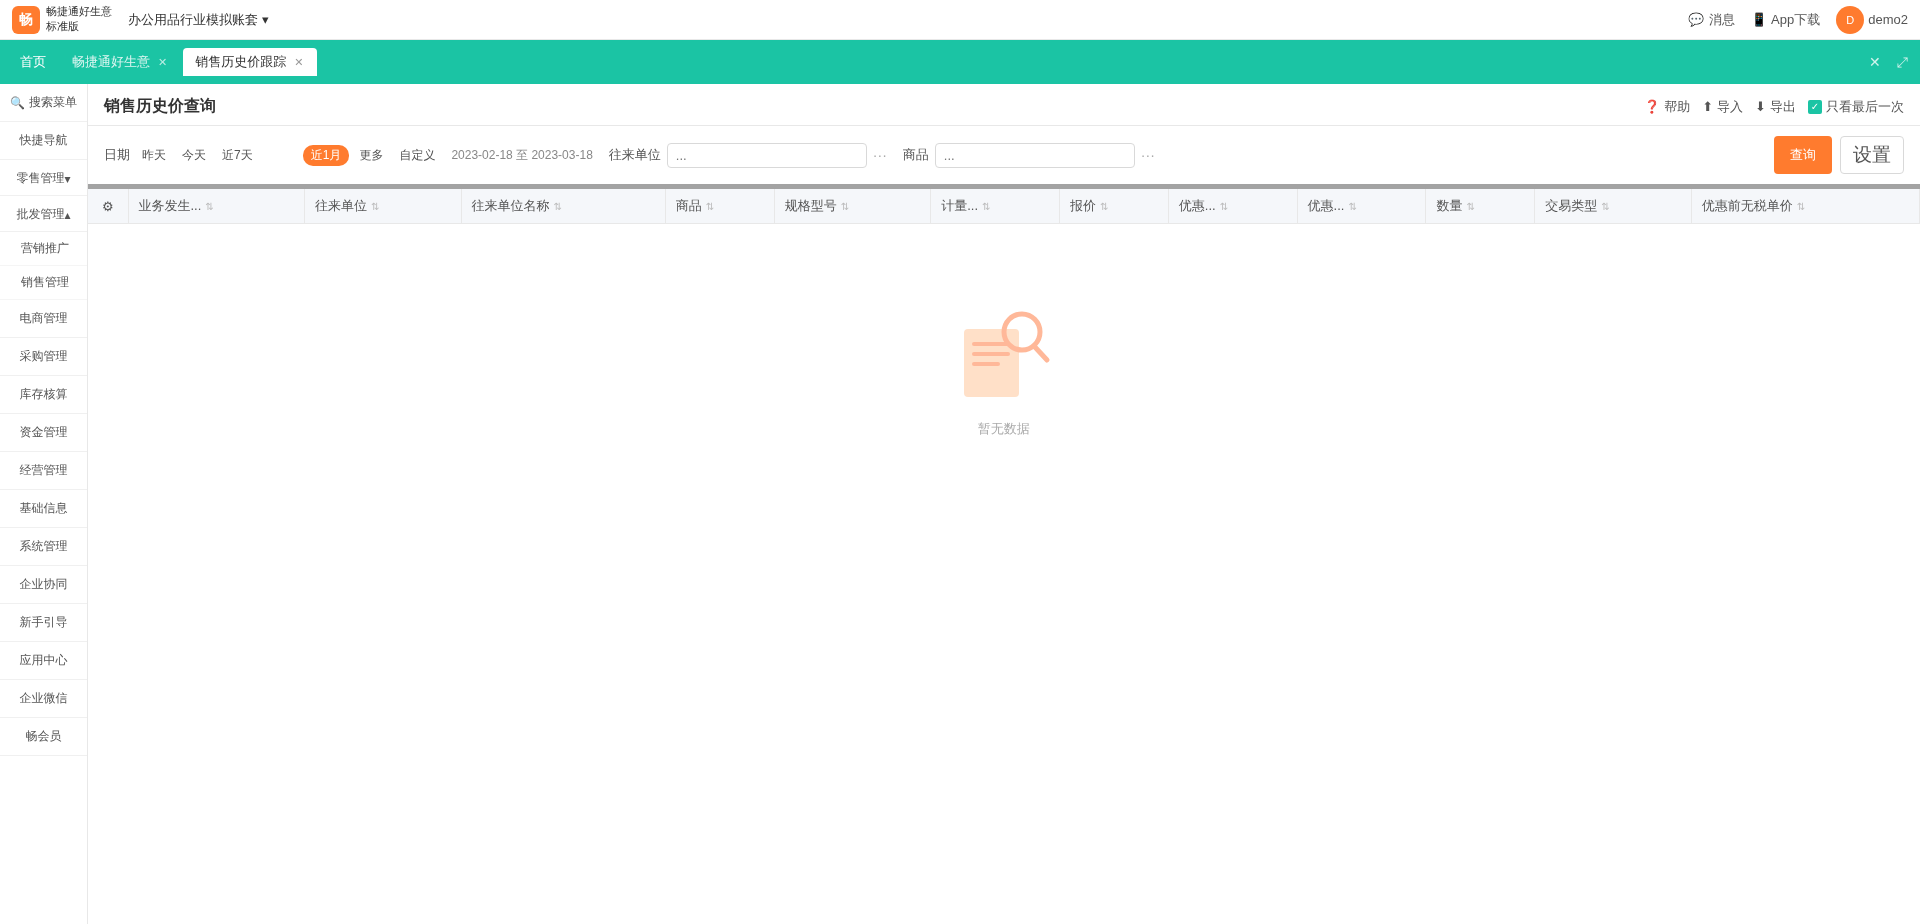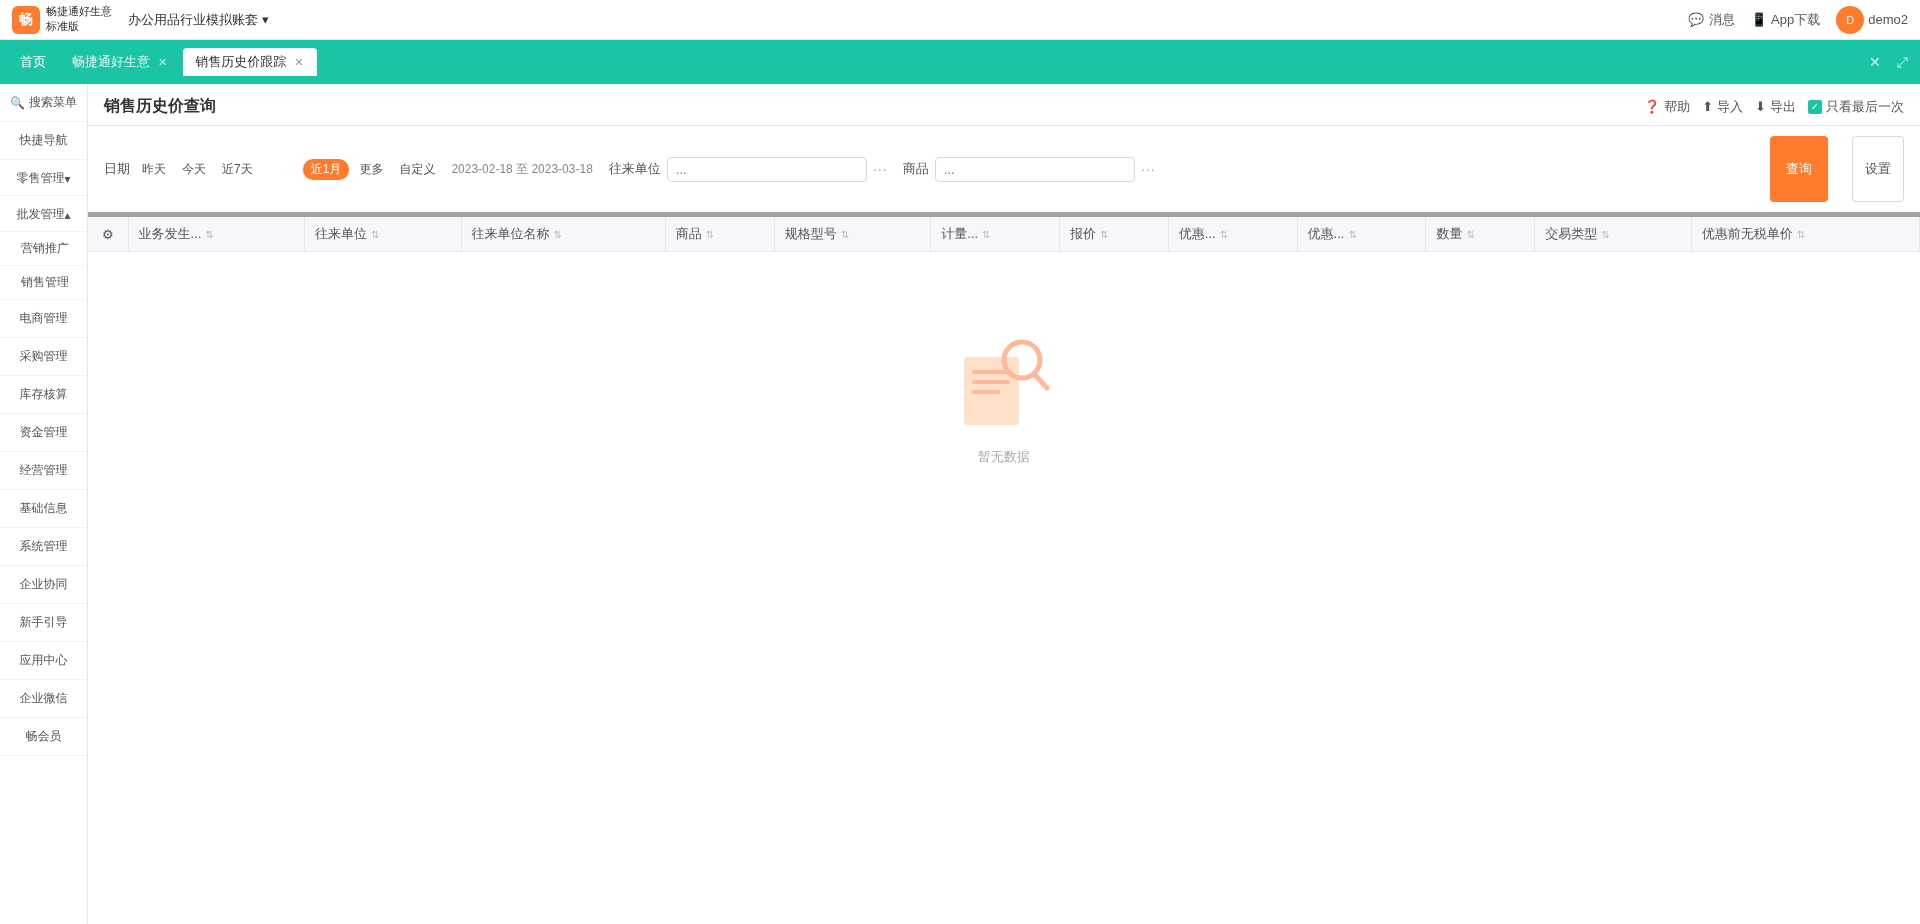--- a/index.html
+++ b/index.html
@@ -165,25 +165,25 @@
       padding: 6px 16px;
       font-size: 13px;
       cursor: pointer;
       white-space: nowrap;
     }
     .settings-btn {
       background: #fff;
       color: #555;
       border: 1px solid #d9d9d9;
       border-radius: 4px;
-      padding: 23px 12px;
-      font-size: 13px;
-      cursor: pointer;
-    }
-    .filter-right { margin-left: auto; display: flex; gap: 24px; }
+      padding: 5px 12px;
+      font-size: 19px;
+      cursor: pointer;
+    }
+    .filter-right { margin-left: auto; display: flex; gap: 8px; }
 
     
     .table-container {
       background: #fff;
       flex: 1;
       overflow: auto;
       margin: 0;
     }
     .data-table { width: 100%; border-collapse: collapse; font-size: 13px; }
     .data-table th {

